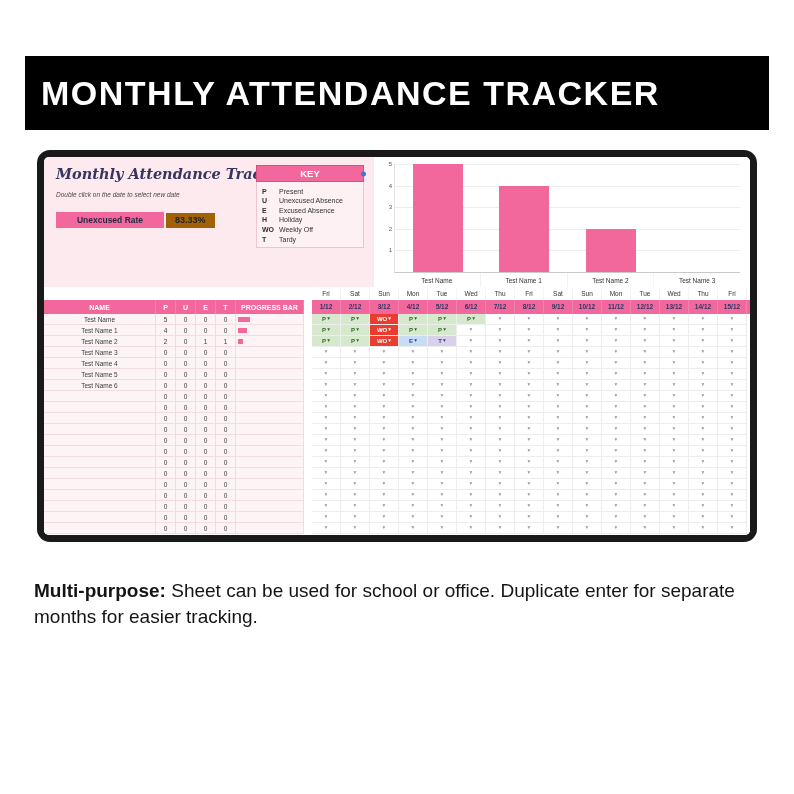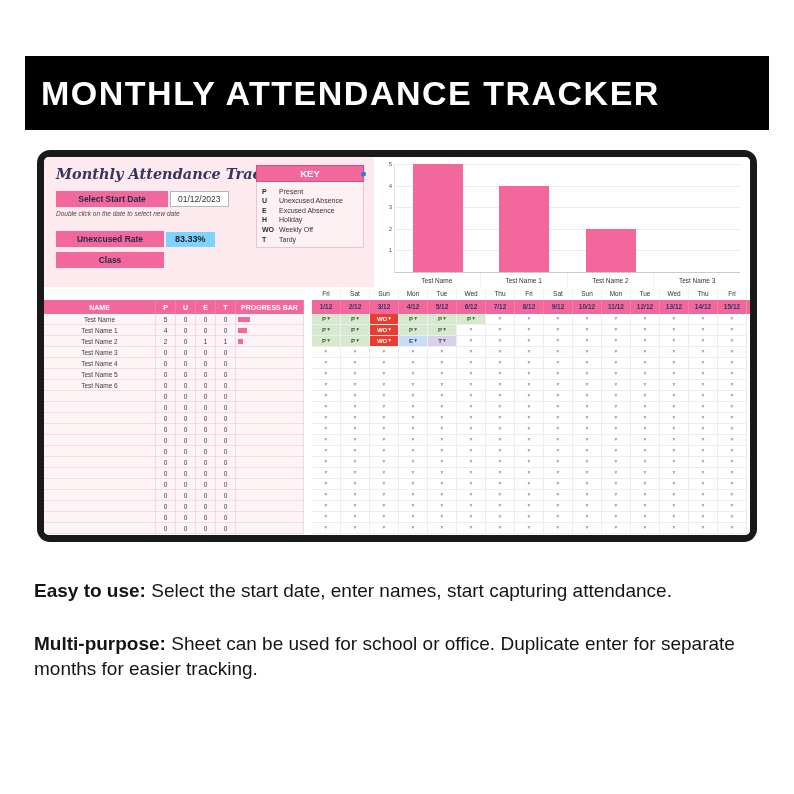--- a/index.html
+++ b/index.html
@@ -16,21 +16,21 @@
   
   .sheet-top{display:flex;background:#fdeaee;height:130px;flex:none}
   .left-panel{width:212px;flex:none;padding:8px 4px 0 12px}
   .script-title{font-family:"DejaVu Serif",serif;font-style:italic;font-weight:bold;font-size:14.5px;color:#363660;margin-bottom:9px;white-space:nowrap}
   .ctrl-row{display:flex;align-items:center;margin-bottom:3px}
   .pink-label{background:#f2679c;color:#1f2b45;font-size:8.5px;font-weight:bold;padding:3px 0;text-align:center}
   .lbl-select{width:112px}
   .lbl-wide{width:108px}
   .date-box{background:#fff;border:1px solid #b5b5b5;color:#333;font-size:8.5px;padding:2px 7px;margin-left:2px}
   .hint{font-size:6.5px;font-style:italic;color:#4a4a4a;margin:2px 0 14px}
-  .value-box{background:#7dd3fc;color:#222;font-weight:bold;font-size:9px;padding:2.5px 9px;margin-left:2px}
+  .value-box{background:#a16207;color:#222;font-weight:bold;font-size:9px;padding:2.5px 9px;margin-left:2px}
   .rate-row{margin-bottom:5px}
 
   .key-panel{width:108px;flex:none;margin-top:8px}
   .key-title{background:#f2679c;color:#fff;font-weight:bold;font-size:9.5px;text-align:center;padding:2px 0;position:relative;border:1px solid #d94f82}
   .key-dot{position:absolute;right:-3px;top:50%;width:5px;height:5px;background:#3c78d8;border-radius:50%;transform:translateY(-50%)}
   .key-list{border:1px solid #eec3d2;border-top:none;padding:3px 5px 2px;background:#fdf1f4}
   .key-row{display:flex;align-items:center;margin:2.6px 0}
   .key-code{width:17px;font-size:7px;font-weight:bold;color:#2f2f2f;flex:none}
   .key-label{font-size:7px;color:#333;white-space:nowrap}
 
@@ -76,31 +76,24 @@
   <h1>MONTHLY ATTENDANCE TRACKER</h1>
 </div>
 
 <div class="mockup">
   <div class="sheet">
 
     <div class="sheet-top">
 
       <div class="left-panel">
         <div class="script-title">Monthly Attendance Tracker</div>
-        <div class="ctrl-row">
-          <span class="pink-label lbl-select">Select Start Date</span>
-          <span class="date-box">01/12/2023</span>
-        </div>
         <div class="hint">Double click on the date to select new date</div>
         <div class="ctrl-row rate-row">
           <span class="pink-label lbl-wide">Unexcused Rate</span>
           <span class="value-box">83.33%</span>
-        </div>
-        <div class="ctrl-row">
-          <span class="pink-label lbl-wide">Class</span>
         </div>
       </div>
 
       <div class="key-panel">
         <div class="key-title">KEY
           <span class="key-dot"></span>
         </div>
         <div class="key-list" id="key-list">
             <div class="key-row">
               <span class="key-code">P</span>
@@ -1301,15 +1294,14 @@
               <span class="caret">▾</span>
             </div>
           </div>
         </div>
     </div>
 
   </div>
 </div>
 
 <div class="features" id="features">
-    <p class="feature"><strong>Easy to use:</strong><span> Select the start date, enter names, start capturing attendance.</span></p>
     <p class="feature"><strong>Multi-purpose:</strong><span> Sheet can be used for school or office. Duplicate enter for separate months for easier tracking.</span></p>
   </div>
 
 </body></html>

